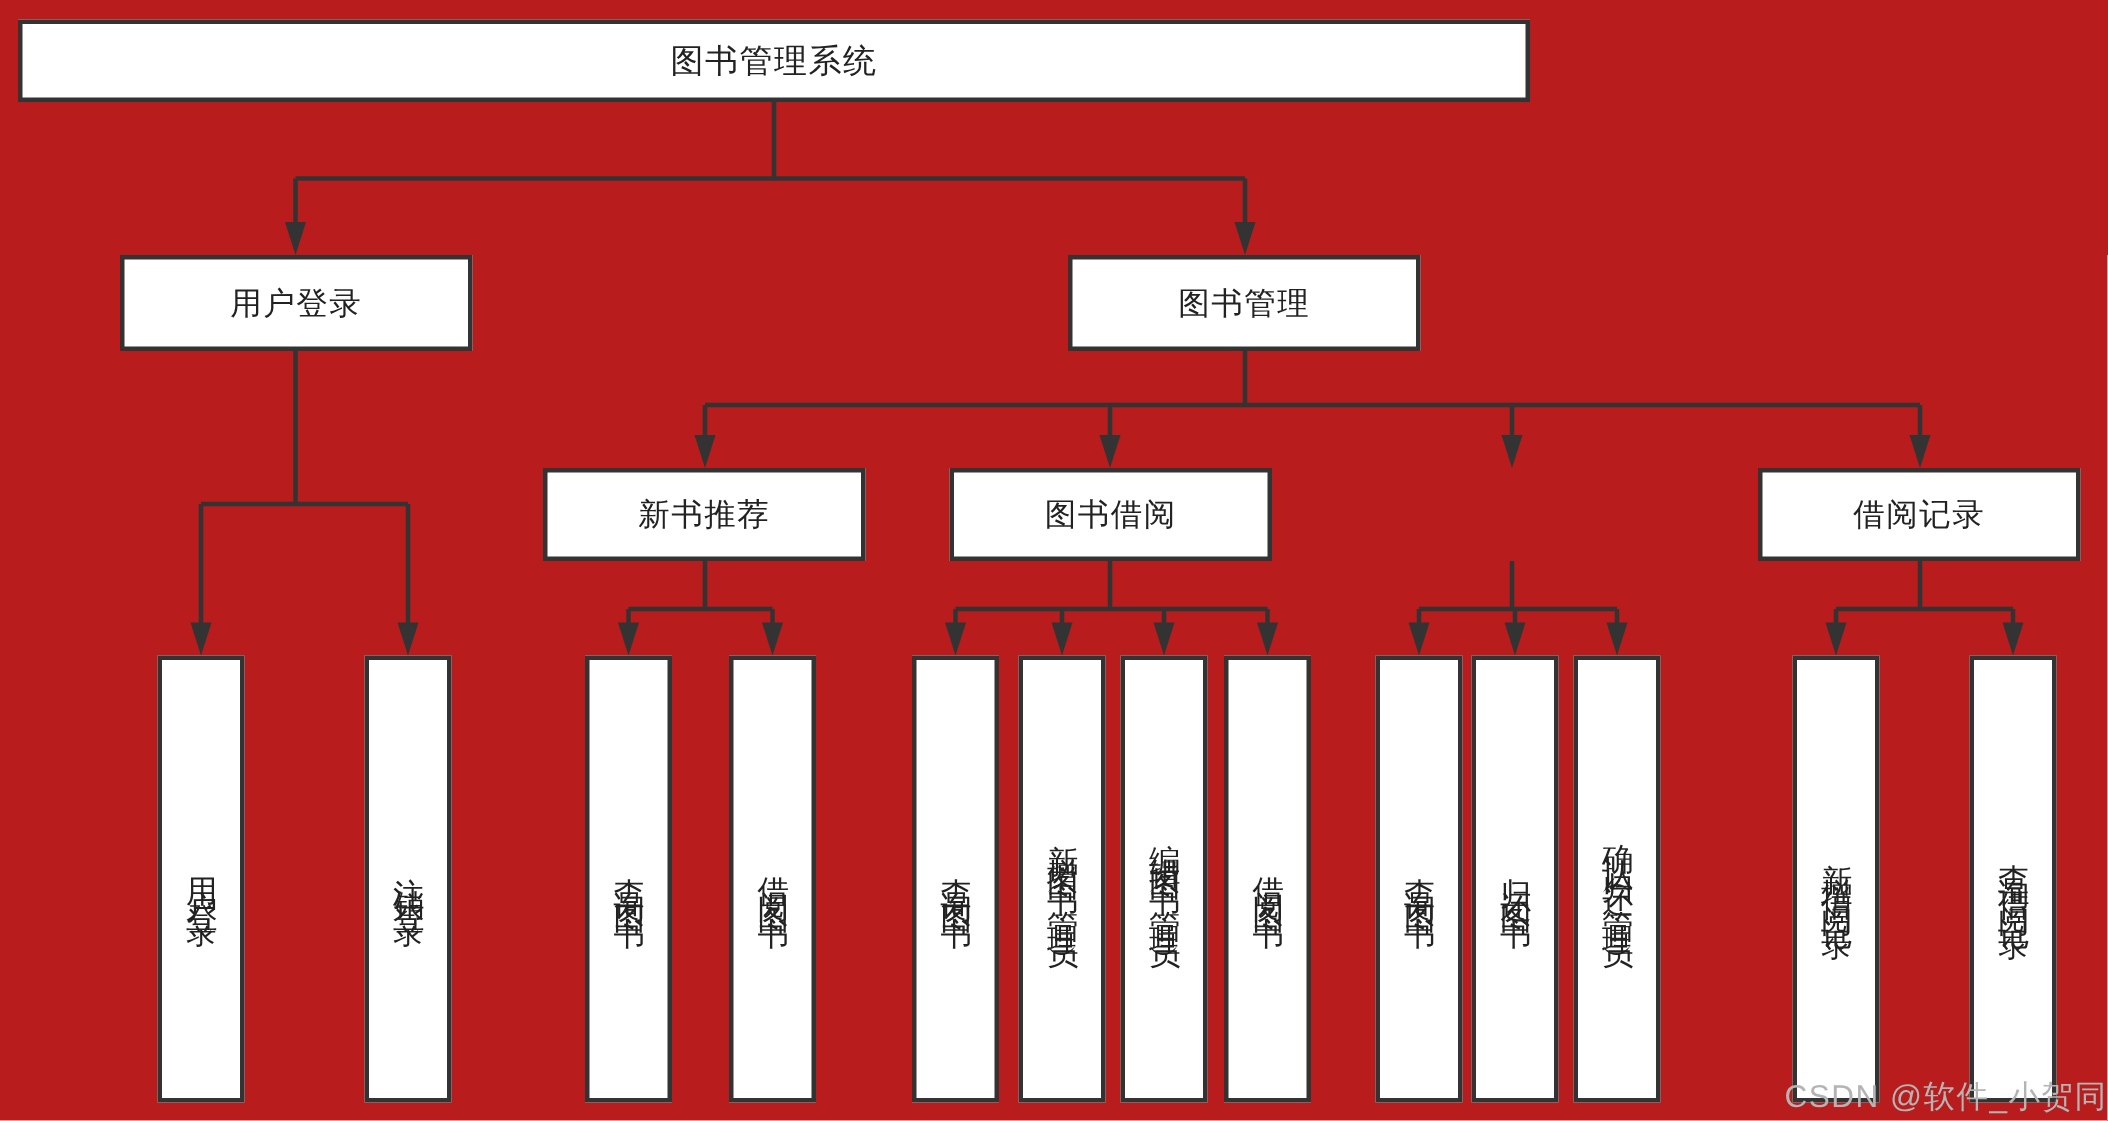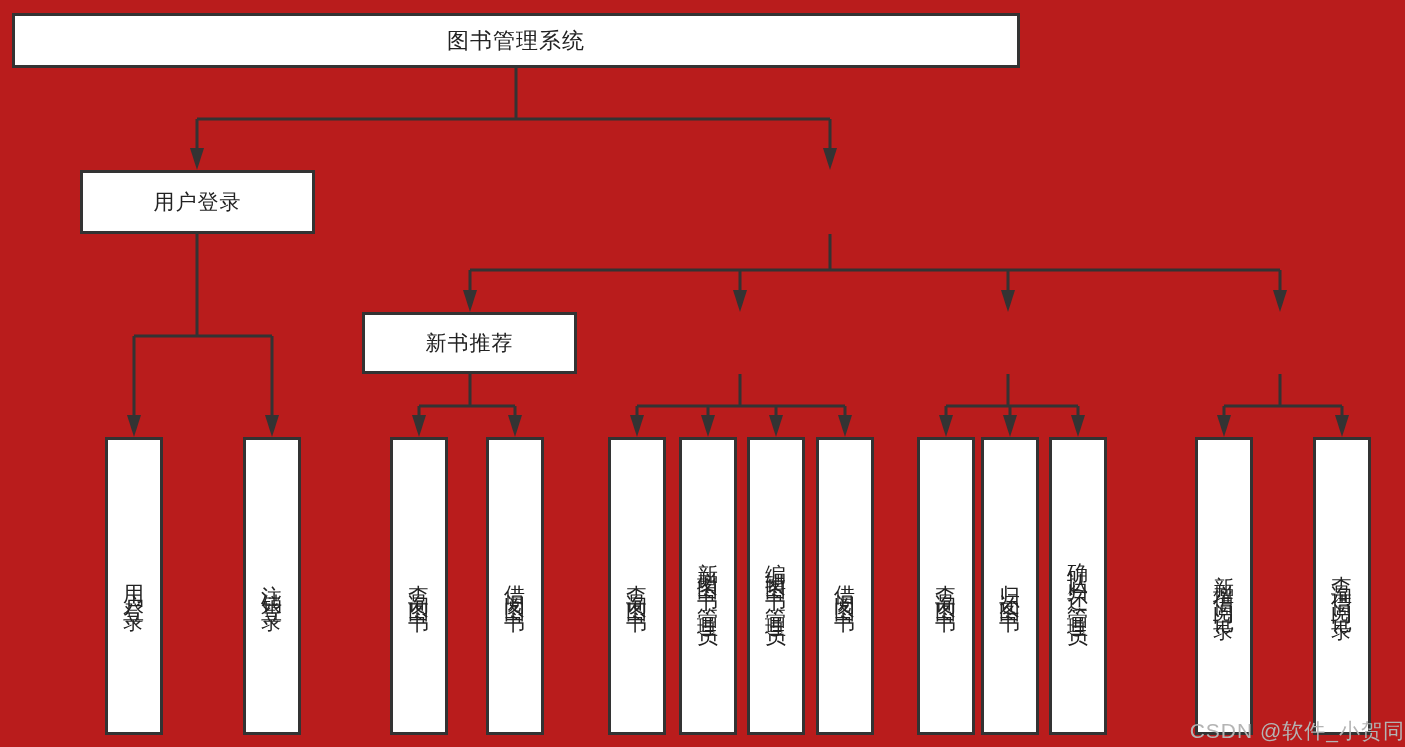--- a/index.html
+++ b/index.html
@@ -78,22 +78,25 @@
       <polygon points="1003,415 1017,415 1010,437"></polygon>
       <polygon points="1071,415 1085,415 1078,437"></polygon>
       <polygon points="1217,415 1231,415 1224,437"></polygon>
       <polygon points="1335,415 1349,415 1342,437"></polygon>
     </g>
   </svg>
 
   <div class="box root">图书管理系统</div>
 
   <div class="box lvl1" style="left:80px">用户登录</div>
+  <div class="box lvl1" style="left:712px">图书管理</div>
 
   <div class="box lvl2" style="left:362px">新书推荐</div>
+  <div class="box lvl2" style="left:633px">图书借阅</div>
+  <div class="box lvl2" style="left:1172px">借阅记录</div>
 
   <div class="box leaf" style="left:105px">用户登录</div>
   <div class="box leaf" style="left:243px">注销登录</div>
 
   <div class="box leaf" style="left:390px">查询图书</div>
   <div class="box leaf" style="left:486px">借阅图书</div>
 
   <div class="box leaf" style="left:608px">查询图书</div>
   <div class="box leaf" style="left:679px">新增图书（管理员）</div>
   <div class="box leaf" style="left:747px">编辑图书（管理员）</div>

